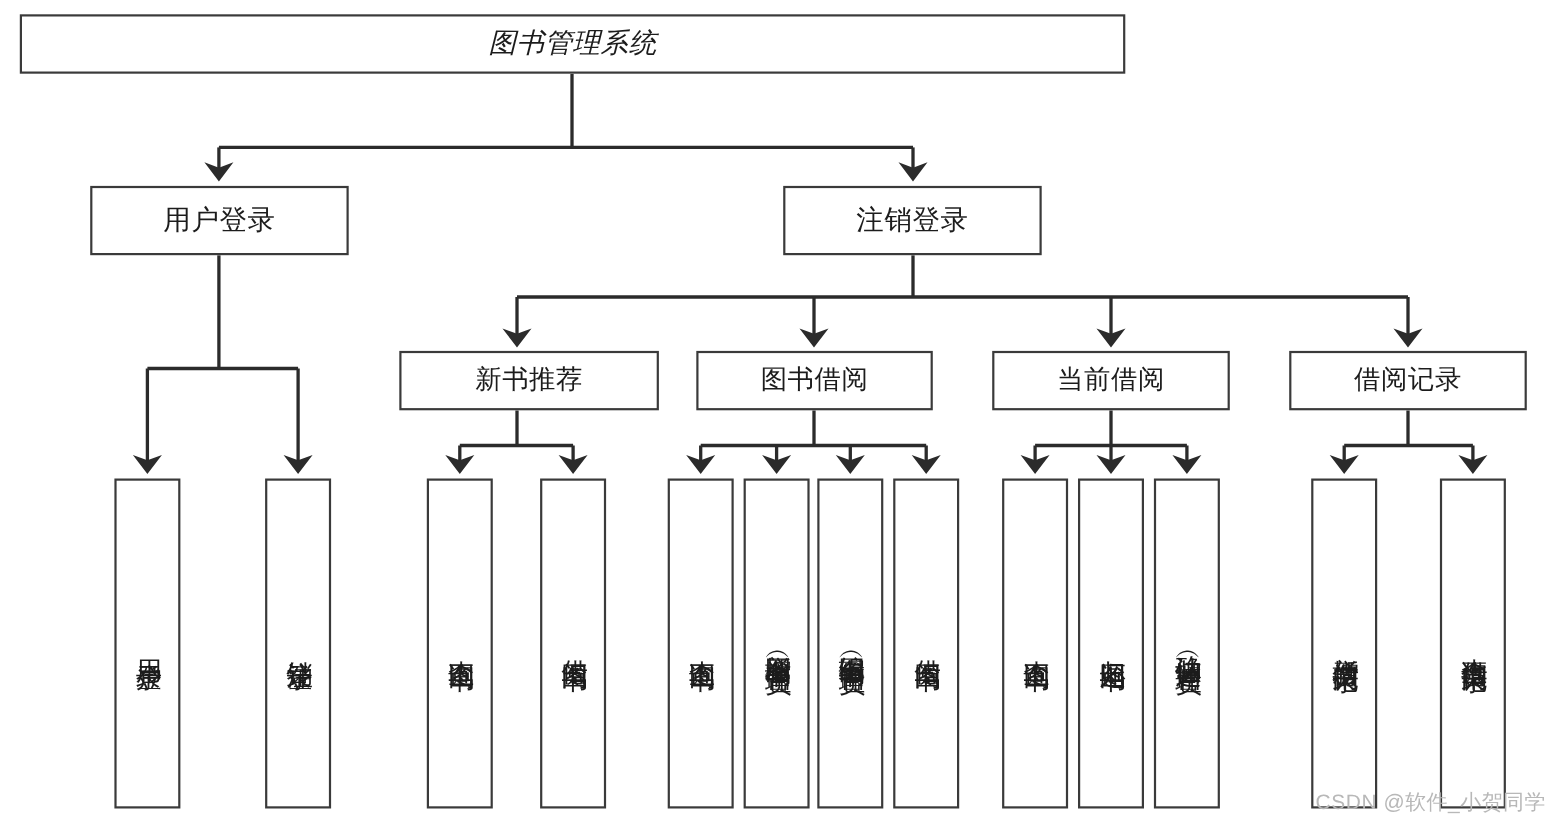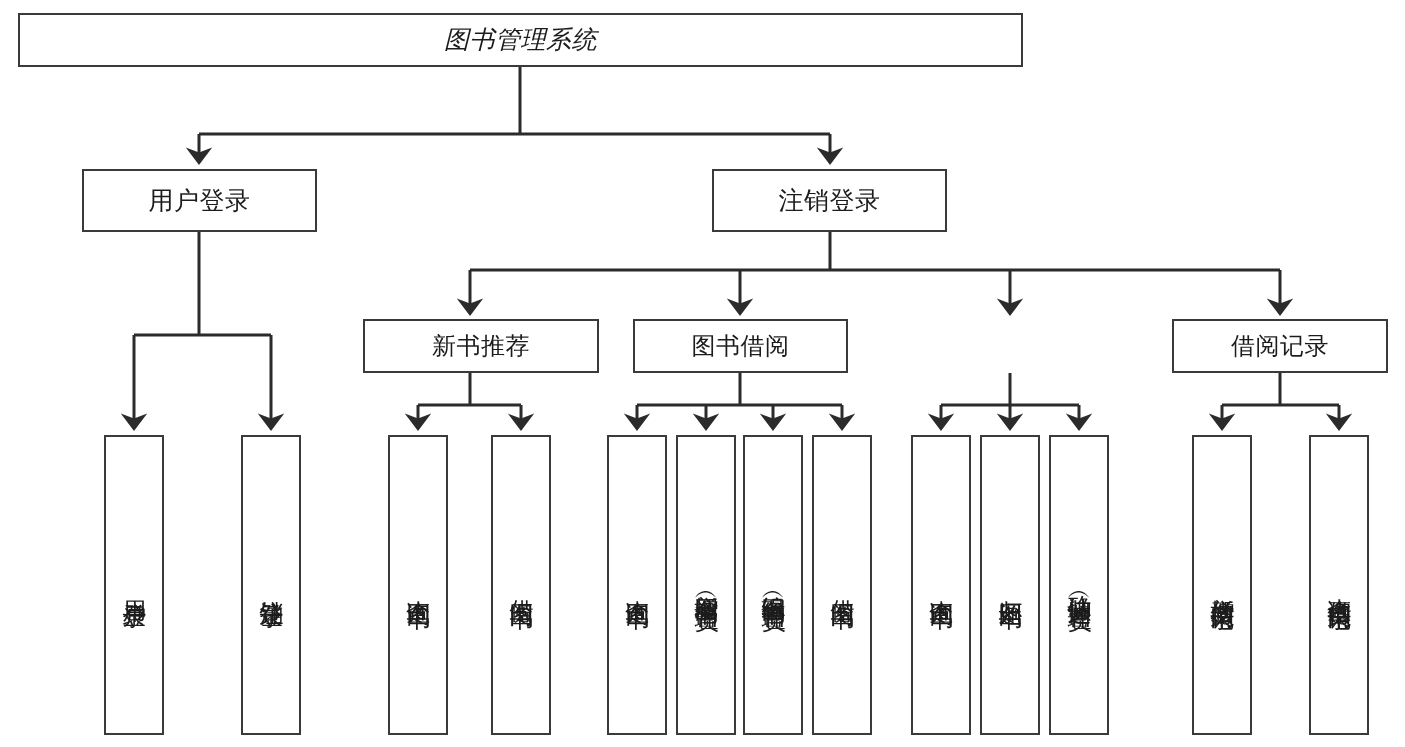--- a/index.html
+++ b/index.html
@@ -137,20 +137,23 @@
   <div class="node lvl2" style="left:712px; top:169px; width:235px; height:63px;">
     <span>注销登录</span>
   </div>
 
   <div class="node lvl3" style="left:363px; top:319px; width:236px; height:54px;">
     <span>新书推荐</span>
   </div>
   <div class="node lvl3" style="left:633px; top:319px; width:215px; height:54px;font-family:Liberation Serif, serif;">
     <span>图书借阅</span>
   </div>
+  <div class="node lvl3" style="left:902px; top:319px; width:216px; height:54px;">
+    <span>当前借阅</span>
+  </div>
   <div class="node lvl3" style="left:1172px; top:319px; width:216px; height:54px;">
     <span>借阅记录</span>
   </div>
 
   <div class="node leaf" style="left:104px; top:435px; width:60px; height:300px;">
     <span class="vtext">用户登录</span>
   </div>
   <div class="node leaf" style="left:241px; top:435px; width:60px; height:300px;">
     <span class="vtext">注销登录</span>
   </div>
@@ -185,14 +188,15 @@
     <span class="vtext">确认归还（管理员）</span>
   </div>
 
   <div class="node leaf" style="left:1192px; top:435px; width:60px; height:300px;">
     <span class="vtext">新增借阅记录</span>
   </div>
   <div class="node leaf" style="left:1309px; top:435px; width:60px; height:300px;">
     <span class="vtext">查询借阅记录</span>
   </div>
 
+  <div class="watermark" style="left:1196px; top:716px;">CSDN @软件_小贺同学</div>
 
 </div>
 
 </body></html>

